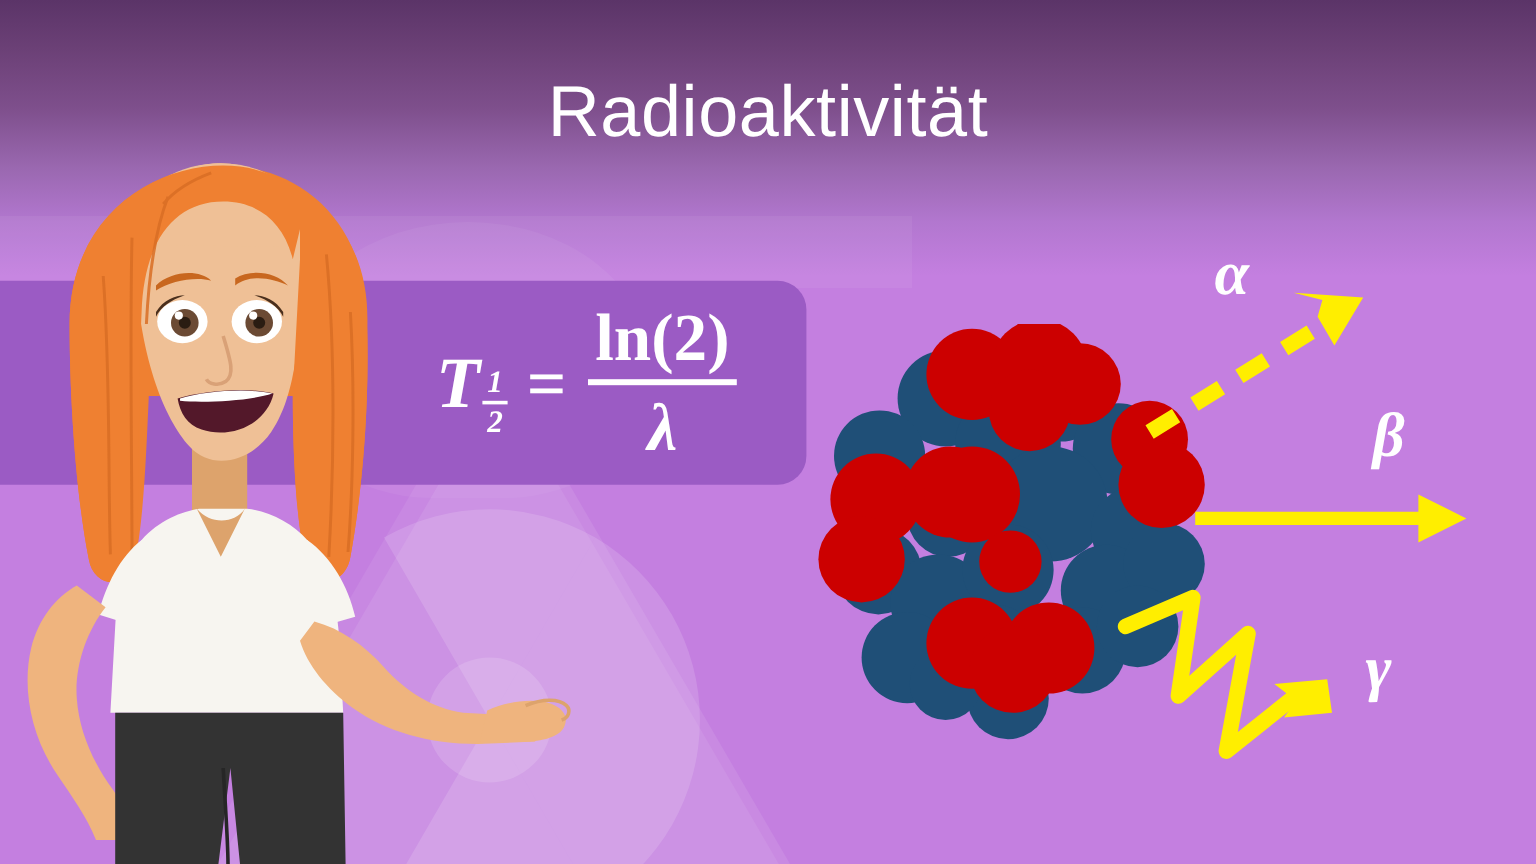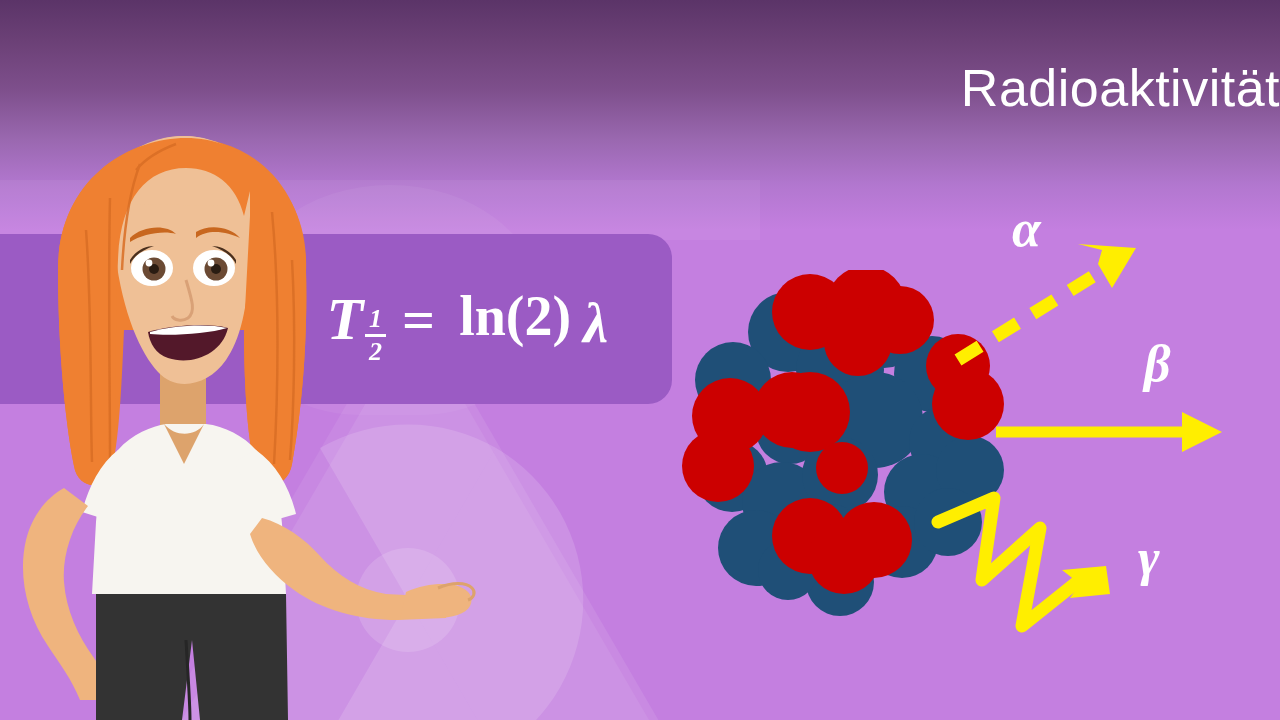--- a/index.html
+++ b/index.html
@@ -47,32 +47,32 @@
   .halfsub {
     display:inline-flex; flex-direction:column; align-items:center;
     font-size:26px; line-height:1; margin-left:2px;
     transform:translateY(16px);
   }
   .halfsub .num { padding:0 4px; }
   .halfsub .bar { width:100%; height:3px; background:#fff; margin:2px 0; }
   .halfsub .den { padding:0 4px; }
   .eq { margin:0 18px 0 16px; font-style:normal; font-size:58px; }
   .frac {
-    display:inline-flex; flex-direction:row; align-items:center;
+    display:inline-flex; flex-direction:column; align-items:center;
     line-height:1;
   }
   .frac .top { font-style:normal; font-size:56px; padding:0 6px 6px; }
   .frac .fbar { width:100%; height:5px; background:#fff; }
   .frac .bot { font-size:56px; padding:8px 6px 0; }
 
   
   #title {
     position:absolute; left:0; top:58px; width:1280px;
-    text-align:right; color:#ffffff;
-    font-size:52px; font-weight:400; letter-spacing:0.5px;
+    text-align:center; color:#ffffff;
+    font-size:60px; font-weight:400; letter-spacing:0.5px;
   }
 
   
   #character { position:absolute; left:0; top:120px; width:520px; height:600px; }
 
   
   #nucleus { position:absolute; left:670px; top:270px; width:360px; height:360px; }
 
   
   #rays { position:absolute; left:930px; top:180px; width:350px; height:500px; }

